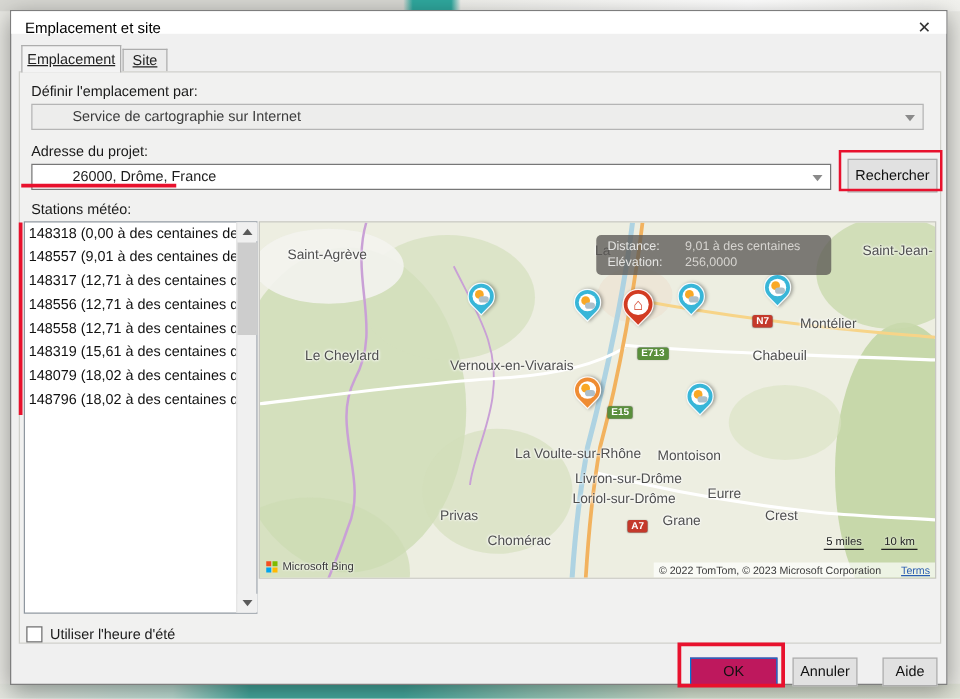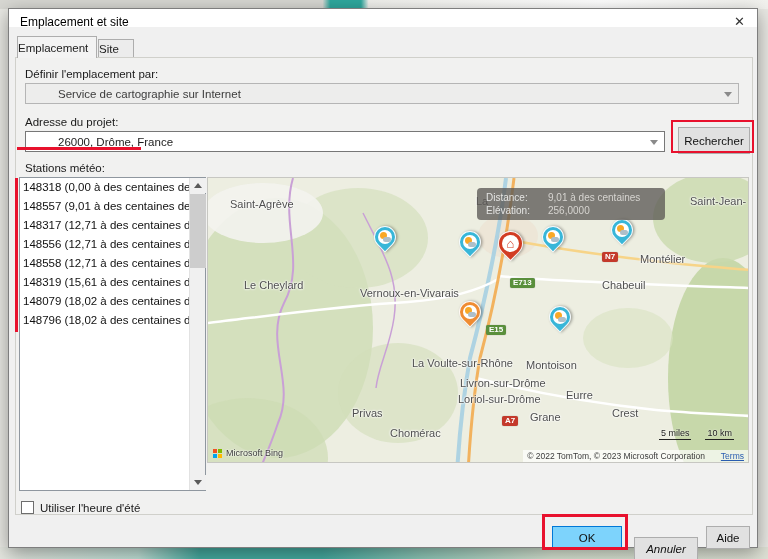--- a/index.html
+++ b/index.html
@@ -13,22 +13,22 @@
   .bg-bottom { position:absolute; bottom:0; left:0; width:768px; height:12px;
     background:linear-gradient(90deg,#e4e6df 0%,#bfe0d6 18%,#45aa9f 26%,#45aa9f 42%,#8fc8b8 55%,#d7e4d2 72%,#dfe2d6 100%); }
 
   
   .dialog { position:absolute; left:8px; top:8px; width:750px; height:540px;
     background:#f0f0f0; border:1px solid #7e7e7e; box-shadow:0 5px 18px rgba(0,0,0,.38); }
   .titlebar { position:absolute; left:0; top:0; width:100%; height:18px; background:#ffffff; }
   .titlebar .title { position:absolute; left:11px; top:6px; font-size:12px; color:#000; }
   .titlebar .close { position:absolute; right:12px; top:5px; font-size:13px; color:#333; cursor:pointer; line-height:16px; }
 
-  .tab { position:absolute; font-size:11.5px; color:#222; text-align:left;
-    border:1px solid #adadad; border-bottom:none; background:#ececec; }
+  .tab { position:absolute; font-size:11.5px; color:#222; text-align:center;
+    border:1px solid #adadad; border-bottom:none; background:#ececec;text-decoration:underline; }
   .tab.active { left:8px; top:27px; width:80px; height:22px; line-height:22px; background:#f3f3f3; z-index:3; }
   .tab.inactive { left:89px; top:30px; width:36px; height:19px; line-height:19px; }
 
   .panel { position:absolute; left:6px; top:48px; width:738px; height:458px;
     border:1px solid #d0d0cb; background:#f1f1f0; }
 
   .lbl { position:absolute; font-size:11.5px; color:#1a1a1a; }
   .lbl.define { left:16px; top:59px; }
   .lbl.addr { left:16px; top:107px; }
   .lbl.stations { left:16px; top:153px; }
@@ -37,22 +37,22 @@
   .combo .combo-text { font-size:11.5px; color:#1d1d1d; padding-left:4px; white-space:nowrap; overflow:hidden; }
   .combo .chev { position:absolute; right:6px; top:8px; width:0; height:0;
     border-left:4px solid transparent; border-right:4px solid transparent; border-top:5px solid #8a8a8a; }
   .combo.service { left:16px; top:74px; width:714px; background:#ededec; border-color:#b5b5b5; }
   .combo.service .combo-text { color:#3c3c3c; }
   .combo.address { left:16px; top:122px; width:640px; background:#ffffff; border-color:#777; }
 
   .btn { position:absolute; font-family:"Liberation Sans",sans-serif; font-size:11.5px; color:#111;
     background:#e1e1e1; border:1px solid #adadad; cursor:pointer; }
   .btn.search { left:669px; top:118px; width:72px; height:27px; }
-  .btn.ok { left:543px; top:517px; width:70px; height:23px; border:1px solid #0078d7; background:#7dd3fc; }
-  .btn.cancel { left:625px; top:528px; width:64px; height:23px;font-style:italic; }
+  .btn.ok { left:543px; top:517px; width:70px; height:23px; border:1px solid #0078d7; background:#be185d; }
+  .btn.cancel { left:625px; top:517px; width:52px; height:23px; }
   .btn.help { left:697px; top:517px; width:44px; height:23px; }
 
   
   .listbox { position:absolute; left:10px; top:168px; width:187px; height:314px;
     background:#fff; border:1px solid #8f979f; }
   .list-items { position:absolute; left:0; top:0; right:16px; bottom:0; overflow:hidden; }
   .list-item { height:19px; line-height:19px; font-size:11.5px; color:#111; padding-left:3px;
     white-space:nowrap; overflow:hidden; }
   .vscroll { position:absolute; top:0; right:0; width:16px; height:100%; background:#f0f0f0; border-left:1px solid #e2e2e2; }
   .vscroll .arrow { position:absolute; left:0; width:16px; height:15px; background:#f0f0f0; }

